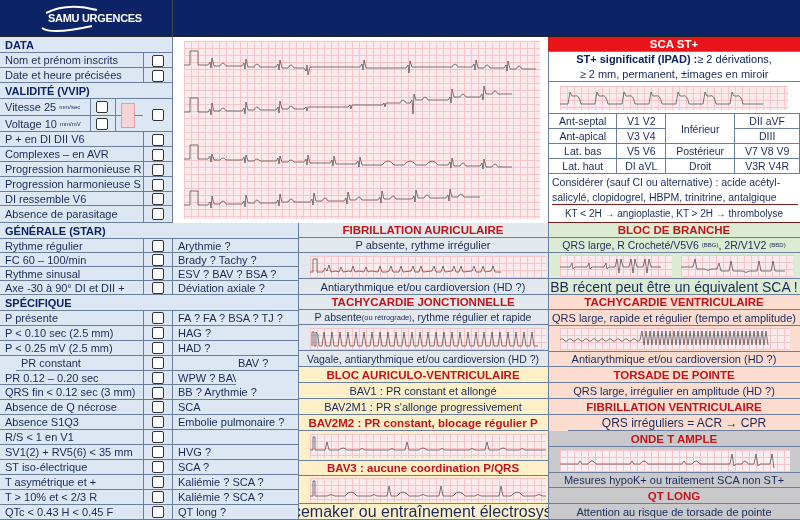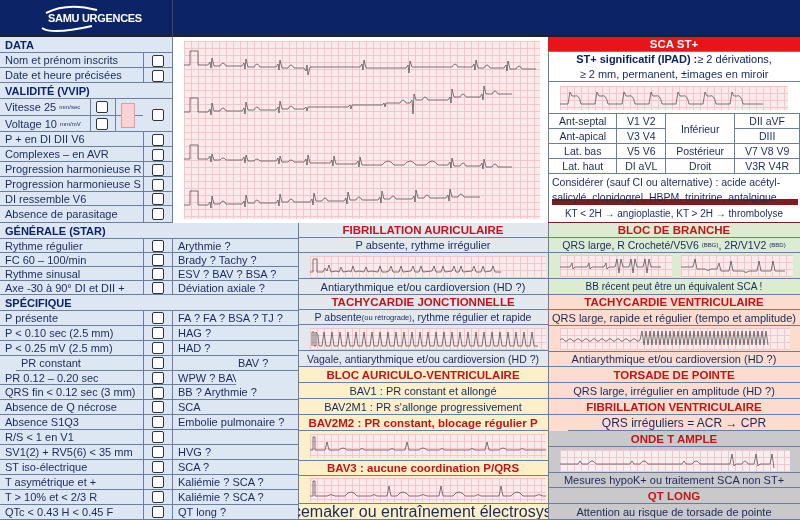--- a/index.html
+++ b/index.html
@@ -133,21 +133,21 @@
         <td>V7 V8 V9</td>
       </tr>
   <tr style="height:15px">
         <td>Lat. haut</td>
         <td>DI aVL</td>
         <td>Droit</td>
         <td>V3R V4R</td>
       </tr>
 </tbody>
   </table>
-<div style="position:absolute;left:552px;top:175px;width:246px;height:30px;font-size:10.5px;line-height:15px;border-bottom:6px solid #7f1d1d">
+<div style="position:absolute;left:552px;top:175px;width:246px;height:30px;font-size:10.5px;line-height:15px;border-bottom:1px solid #7f1d1d">
     <div>Considérer (sauf CI ou alternative) : acide acétyl-</div>
     <div>salicylé, clopidogrel, HBPM, trinitrine, antalgique</div>
   </div>
 <div class="box" style="left:548px;top:205px;width:252px;height:18px;font-size:10px;border-bottom:1px solid #7f1d1d">KT &lt; 2H → angioplastie, KT &gt; 2H → thrombolyse</div>
 
 <div style="position:absolute;left:0;top:223px;width:298px;height:297px;background:#dde7f3"></div>
 <div class="row hdr" style="left:0;top:223px;width:298px;height:16px">GÉNÉRALE (STAR)</div>
 <div id="gen">
     <div class="row" style="left: 0px; top: 239px; width: 298px; height: 14px;">
       <span>Rythme régulier</span>
@@ -299,21 +299,21 @@
 <div class="ecg" style="left:560px;top:255px;width:112px;height:22px">
     <svg width="112" height="22">
       <path d="M0 12 l10 0 l2 -4 l1 6 l2 -2 l12 0 l2 -4 l1 6 l2 -2 l12 0 l2 -4 l1 6 l2 -2 l6 0 l2 -8 l2 14 l2 -14 l2 8 l6 0 l2 -8 l2 14 l2 -14 l2 8 l6 0 l2 -8 l2 14 l2 -14 l2 8 l10 0" stroke="#555" stroke-width="0.8" fill="none"></path>
     </svg>
   </div>
 <div class="ecg" style="left:681px;top:255px;width:112px;height:22px">
     <svg width="112" height="22">
       <path d="M0 12 l12 0 l2 -8 l2 10 l8 0 q3 3 6 0 l6 0 l2 -6 l2 8 l8 0 l2 -10 l2 10 l10 0 q3 3 6 0 l8 0 l2 -10 l2 10 l10 0 l2 -10 l2 10 l10 0" stroke="#555" stroke-width="0.8" fill="none"></path>
     </svg>
   </div>
-<div class="box" style="left:548px;top:278px;width:252px;height:17px;font-size:10px;border-top:1px solid #6a7fa0">BB récent peut être un équivalent SCA !</div>
+<div class="box" style="left:548px;top:278px;width:252px;height:17px;font-size:14px;border-top:1px solid #6a7fa0">BB récent peut être un équivalent SCA !</div>
 
 <div style="position:absolute;left:548px;top:295px;width:252px;height:104px;background:#fbdccf"></div>
 <div class="box red-title" style="left:548px;top:295px;width:252px;height:15px;font-size:11.5px">TACHYCARDIE VENTRICULAIRE</div>
 <div class="box" style="left:548px;top:310px;width:252px;height:16px;font-size:11px">QRS large, rapide et régulier (tempo et amplitude)</div>
 <div class="ecg" style="left:560px;top:328px;width:230px;height:22px">
     <svg width="230" height="22">
       <path d="M0 12 q2 -3 4 0 q2 3 4 0 q2 -3 4 0 q2 3 4 0 q2 -3 4 0 q2 3 4 0 q2 -3 4 0 q2 3 4 0 q2 -3 4 0 q2 3 4 0 q2 -3 4 0 q2 3 4 0 q2 -3 4 0 q2 3 4 0 q2 -3 4 0 q2 3 4 0 q2 -3 4 0 q2 3 4 0 q2 -3 4 0 q2 3 4 0 l2 -9 l2 14 l2 -14 l2 14 l2 -14 l2 14 l2 -14 l2 14 l2 -14 l2 14 l2 -14 l2 14 l2 -14 l2 14 l2 -14 l2 14 l2 -14 l2 14 l2 -14 l2 14 l2 -14 l2 14 l2 -14 l2 14 l2 -14 l2 14 l2 -14 l2 14 l2 -14 l2 14 l2 -14 l2 14 l2 -14 l2 14 l2 -14 l2 14 l2 -14 l2 14 l2 -14 l2 14 l2 -14 l2 14 l2 -14 l2 14 l2 -14 l2 14 l2 -14 l2 14 l2 -14 l2 14 l2 -14 l2 14 l2 -14 l2 14 l2 -14 l2 14 l2 -14 l2 14 l2 -14 l2 14 l2 -14 l2 14 l2 -14 l2 14" stroke="#555" stroke-width="0.8" fill="none"></path>
     </svg>
   </div>
 <div class="box" style="left:548px;top:351px;width:252px;height:16px;font-size:11px;border-top:1px solid #6a7fa0">Antiarythmique et/ou cardioversion (HD ?)</div>

